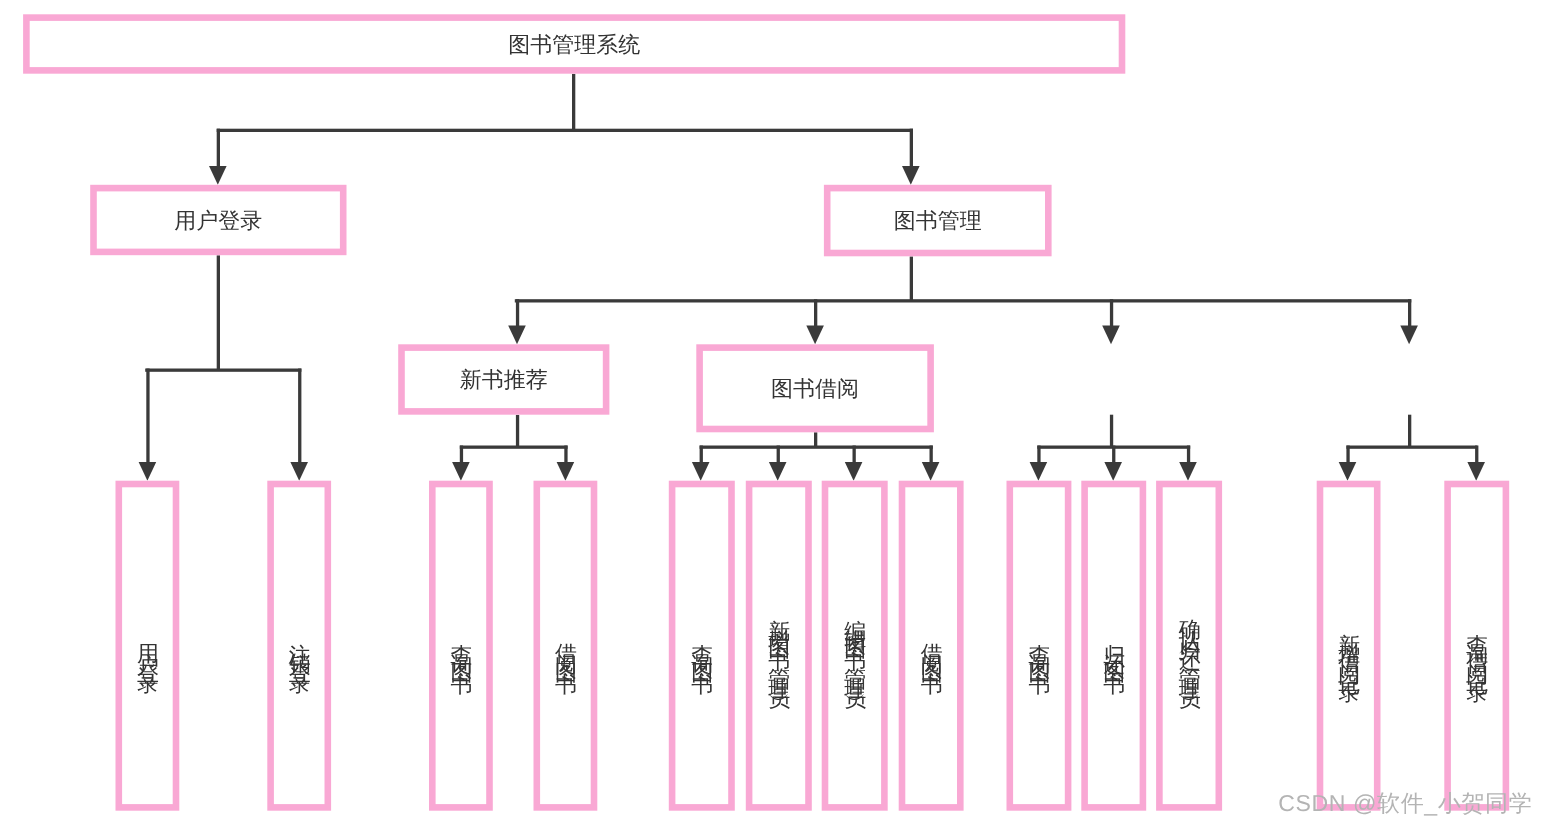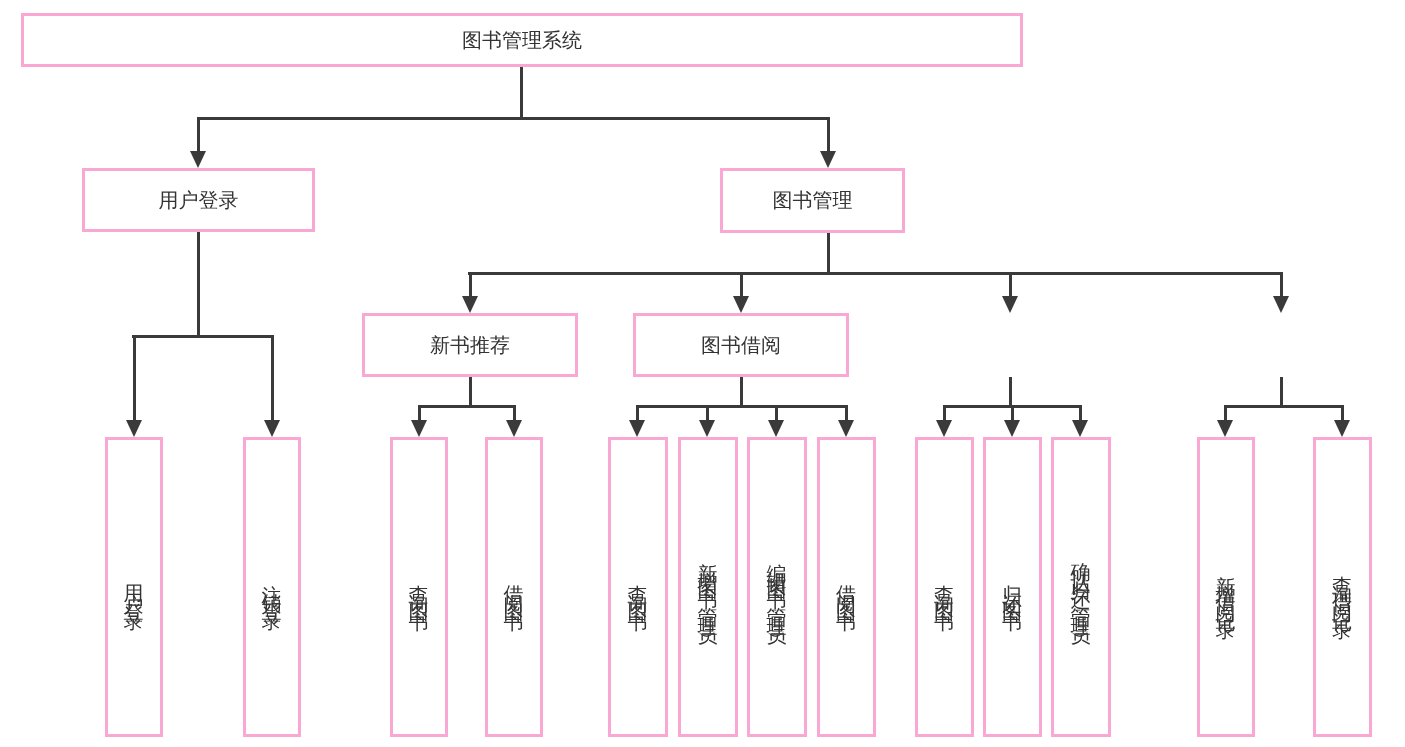--- a/index.html
+++ b/index.html
@@ -7,21 +7,21 @@
     position:relative;
     width:1405px; height:747px;
     background:#ffffff;
     font-family:"Liberation Sans","DejaVu Sans",sans-serif;
     overflow:hidden;
   }
   .node {
     position:absolute;
     box-sizing:border-box;
     background:#ffffff;
-    border:3px solid #f9a8d4;
+    border:6px solid #f9a8d4;
     display:flex; align-items:center; justify-content:center;
     color:#333333;
     font-size:20px;
     text-align:center;
     z-index:2;
   }
   .leaf .vtext {
     writing-mode:vertical-rl;
     text-orientation:mixed;
     letter-spacing:9px;
@@ -53,29 +53,29 @@
 <div class="canvas">
 
   <div class="node" style="left:21px;top:13px;width:1002px;height:54px">
     <span>图书管理系统</span>
   </div>
 
   <div class="node" style="left:82px;top:168px;width:233px;height:64px">
     <span>用户登录</span>
   </div>
 
-  <div class="node" style="left:720px;top:168px;width:185px;height:65px">
+  <div class="node" style="left:749px;top:168px;width:207px;height:65px">
     <span>图书管理</span>
   </div>
 
-  <div class="node" style="left:362px;top:313px;width:216px;height:64px">
+  <div class="node" style="left:362px;top:313px;width:192px;height:64px">
     <span>新书推荐</span>
   </div>
 
-  <div class="node" style="left:633px;top:313px;width:216px;height:64px">
+  <div class="node" style="left:633px;top:313px;width:216px;height:80px">
     <span>图书借阅</span>
   </div>
 
 
 
   <div class="node leaf" style="left:105px;top:437px;width:58px;height:300px">
     <span class="vtext">用户登录</span>
   </div>
   <div class="node leaf" style="left:243px;top:437px;width:58px;height:300px">
     <span class="vtext">注销登录</span>
@@ -170,14 +170,15 @@
   <div class="vl" style="left:1079px;top:405px;height:16px"></div>
   <div class="ah" style="left:1072px;top:420px"></div>
 
   <div class="vl" style="left:1280px;top:377px;height:30px"></div>
   <div class="hl" style="left:1224px;top:405px;width:119px"></div>
   <div class="vl" style="left:1224px;top:405px;height:16px"></div>
   <div class="ah" style="left:1217px;top:420px"></div>
   <div class="vl" style="left:1341px;top:405px;height:16px"></div>
   <div class="ah" style="left:1334px;top:420px"></div>
 
+  <div class="wm">CSDN @软件_小贺同学</div>
 
 </div>
 
 </body></html>

